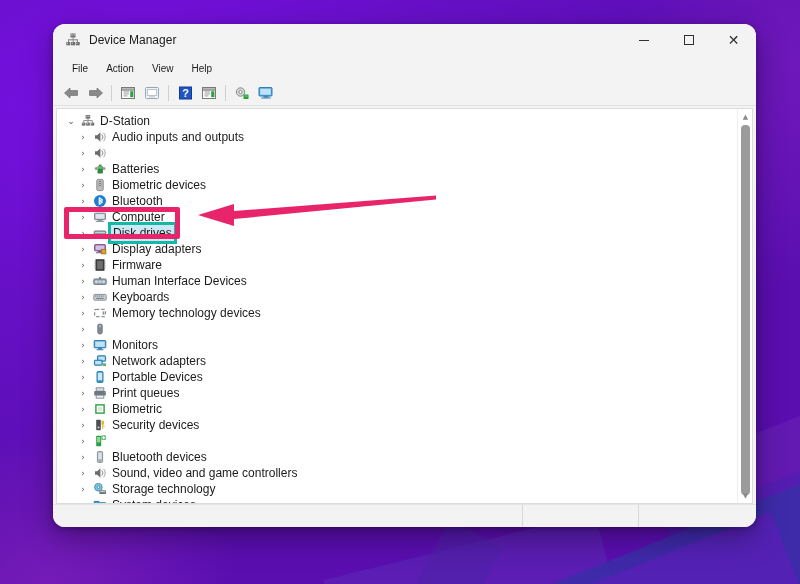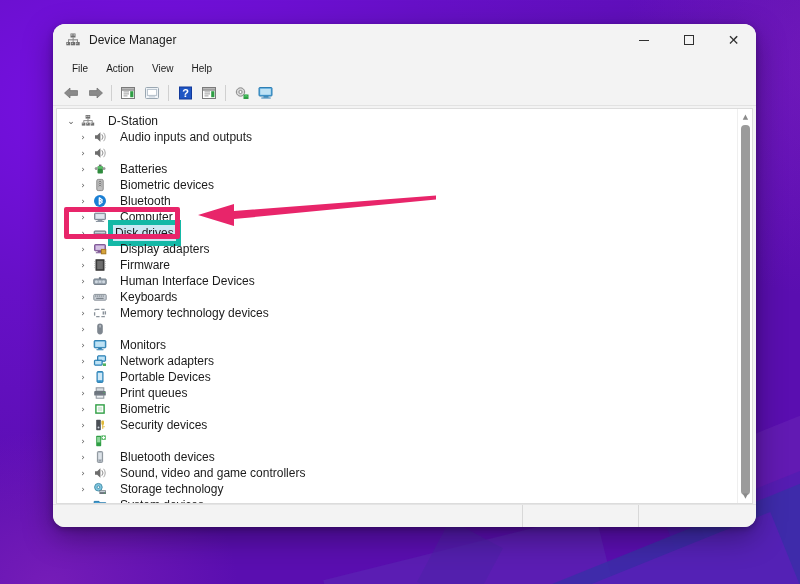--- a/index.html
+++ b/index.html
@@ -187,26 +187,26 @@
     flex: 0 0 16px;
     text-align: center;
     font-size: 9px;
     color: #5a5a5a;
     font-family: "DejaVu Sans", sans-serif;
   }
   .row .ico {
     width: 18px; flex: 0 0 18px;
     display: flex; align-items: center; justify-content: center;
   }
-  .row .lbl { padding: 0 3px; margin-left: 8px; }
+  .row .lbl { padding: 0 3px; }
   .row.level0 { padding-left: 6px; }
   .row.level1 { padding-left: 18px; }
   .row.selected .lbl {
     background: #cce8f4;
-    border: 5px solid #14b8a6;
+    border: 3px solid #14b8a6;
     padding: 0 2px;
     margin: 4px -1px;
   }
 
   
   #vscroll {
     width: 15px;
     flex: 0 0 15px;
     background: #ffffff;
     border-left: 1px solid #efefef;

